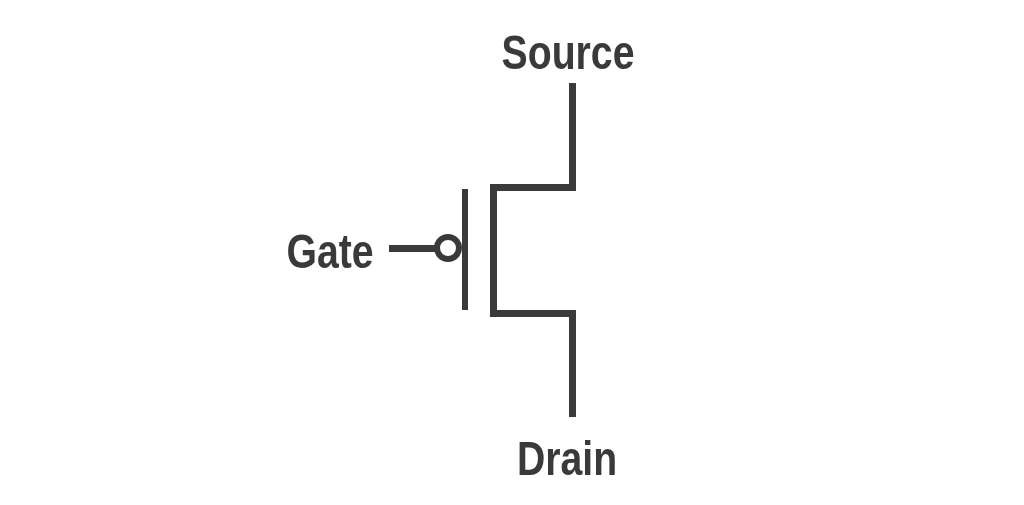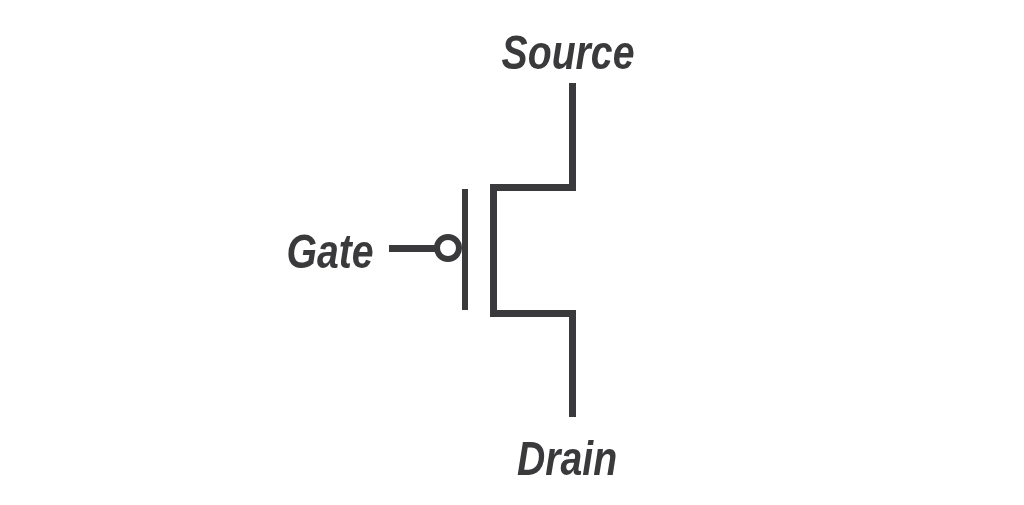--- a/index.html
+++ b/index.html
@@ -10,21 +10,20 @@
     width: 1024px;
     height: 505px;
     overflow: hidden;
     font-family: "Liberation Sans", "DejaVu Sans", sans-serif;
   }
   .canvas {
     position: relative;
     width: 1024px;
     height: 505px;
     background: var(--bg, #ffffff);
-    font-style: italic;
   }
   
   .seg {
     position: absolute;
     background: var(--line, #3a3a3c);
   }
   .gate-lead   { left: 389px; top: 245px; width: 47px;  height: 7px; }
   .gate-plate  { left: 462px; top: 189px; width: 6px;   height: 121px; }
   .channel     { left: 490px; top: 184px; width: 7px;   height: 133px; }
   .source-h    { left: 490px; top: 184px; width: 86px;  height: 7px; }

